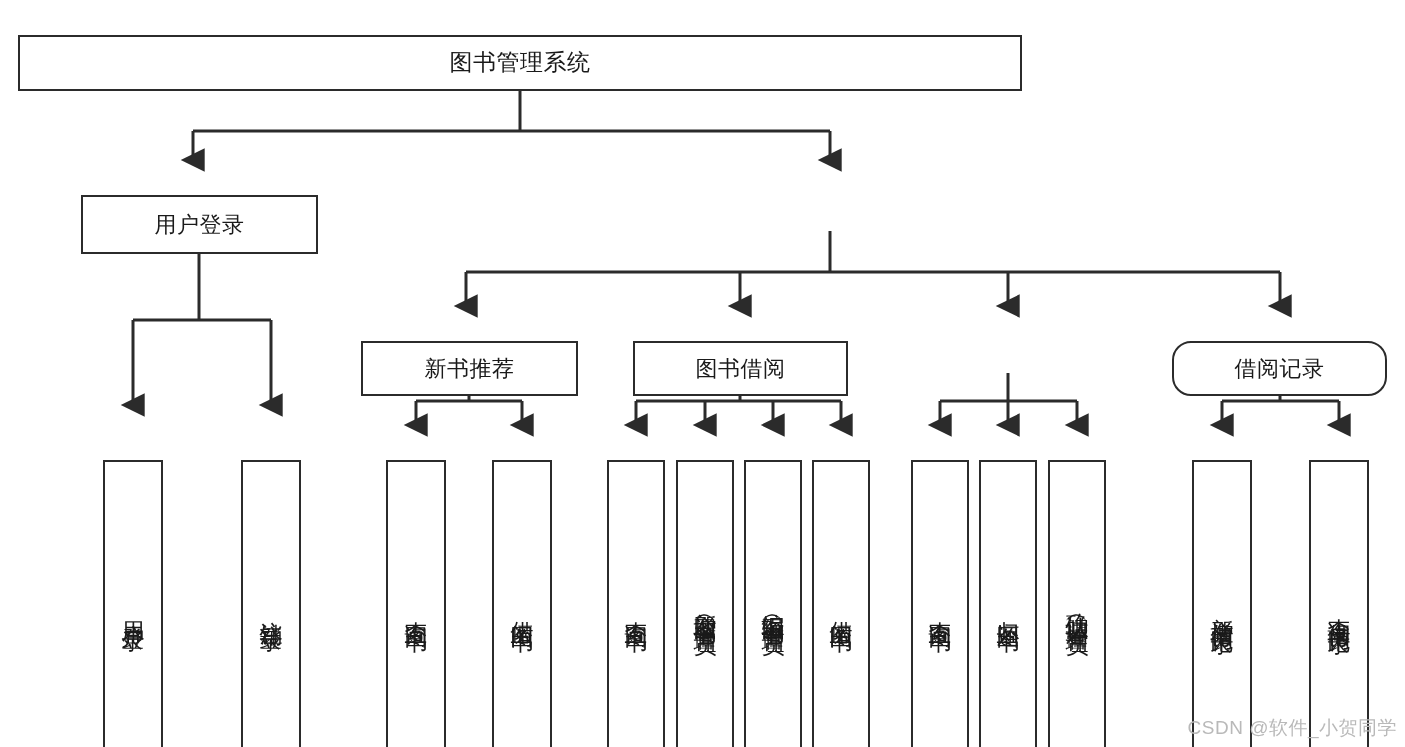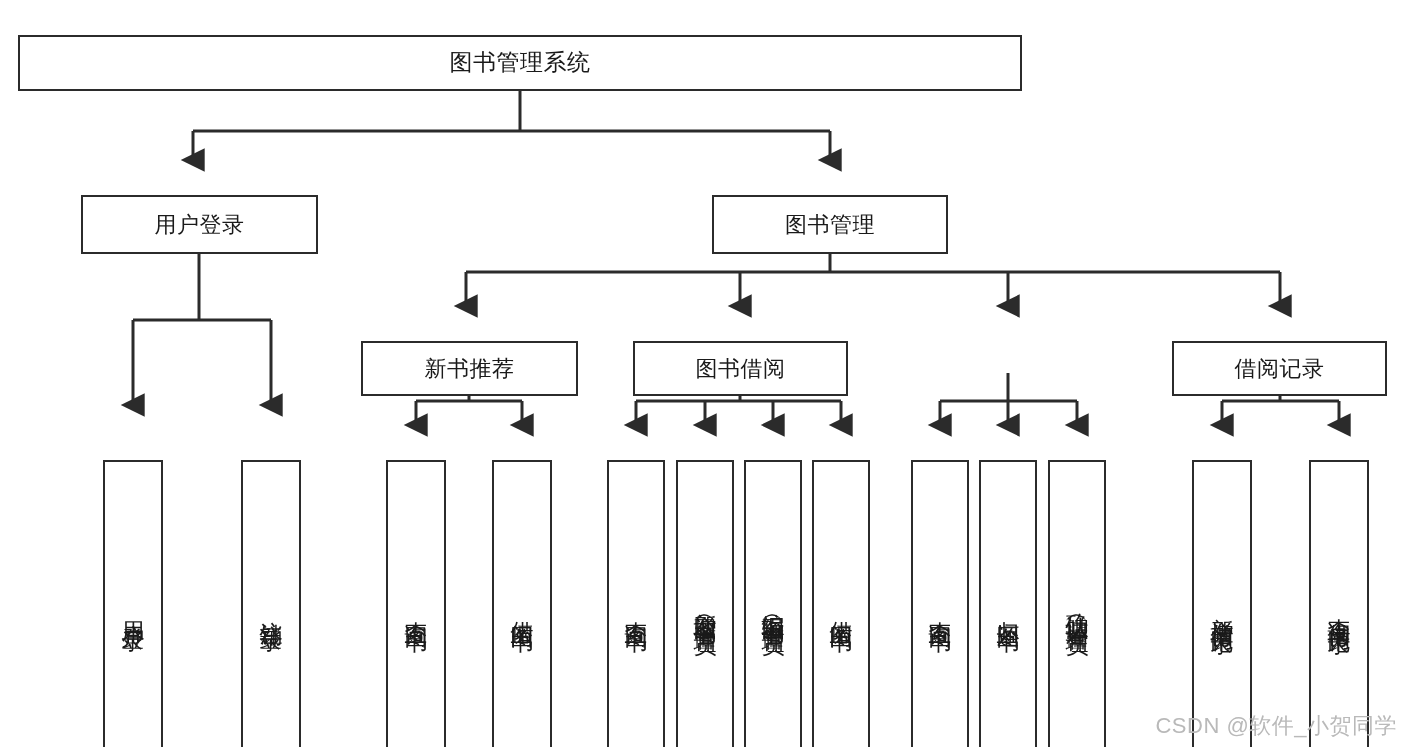--- a/index.html
+++ b/index.html
@@ -57,21 +57,21 @@
     text-orientation: upright;
     letter-spacing: 3px;
     line-height: 1;
     white-space: nowrap;
     display: block;
   }
   .watermark {
     position: absolute;
     right: 8px;
     bottom: 6px;
-    font-size: 22px;
+    font-size: 19px;
     color: #b9b9b9;
     letter-spacing: 0.5px;
     white-space: nowrap;
   }
 </style>
 </head>
 <body>
 
 <div id="canvas">
 
@@ -130,34 +130,31 @@
   </svg>
 
   <div class="node h root" style="left:18px; top:12px; width:1004px; height:56px;">
     <span>图书管理系统</span>
   </div>
 
   <div class="node h" style="left:81px; top:172px; width:237px; height:59px;">
     <span>用户登录</span>
   </div>
 
-  <div class="node h" style="left:712px; top:172px; width:236px; height:59px;">
-    <span>图书管理</span>
-  </div>
 
   <div class="node h" style="left:633px; top:318px; width:215px; height:55px;">
     <span>图书借阅</span>
   </div>
 
   <div class="node h" style="left:361px; top:318px; width:217px; height:55px;">
     <span>新书推荐</span>
   </div>
 
 
-  <div class="node h" style="left:1172px; top:318px; width:215px; height:55px;">
+  <div class="node h" style="left:1172px; top:318px; width:215px; height:55px;border-radius:19px;">
     <span>借阅记录</span>
   </div>
 
   <div class="node v" style="left:103px; top:437px; width:60px; height:297px;">
     <span class="vtext">用户登录</span>
   </div>
 
   <div class="node v" style="left:241px; top:437px; width:60px; height:297px;">
     <span class="vtext">注销登录</span>
   </div>

